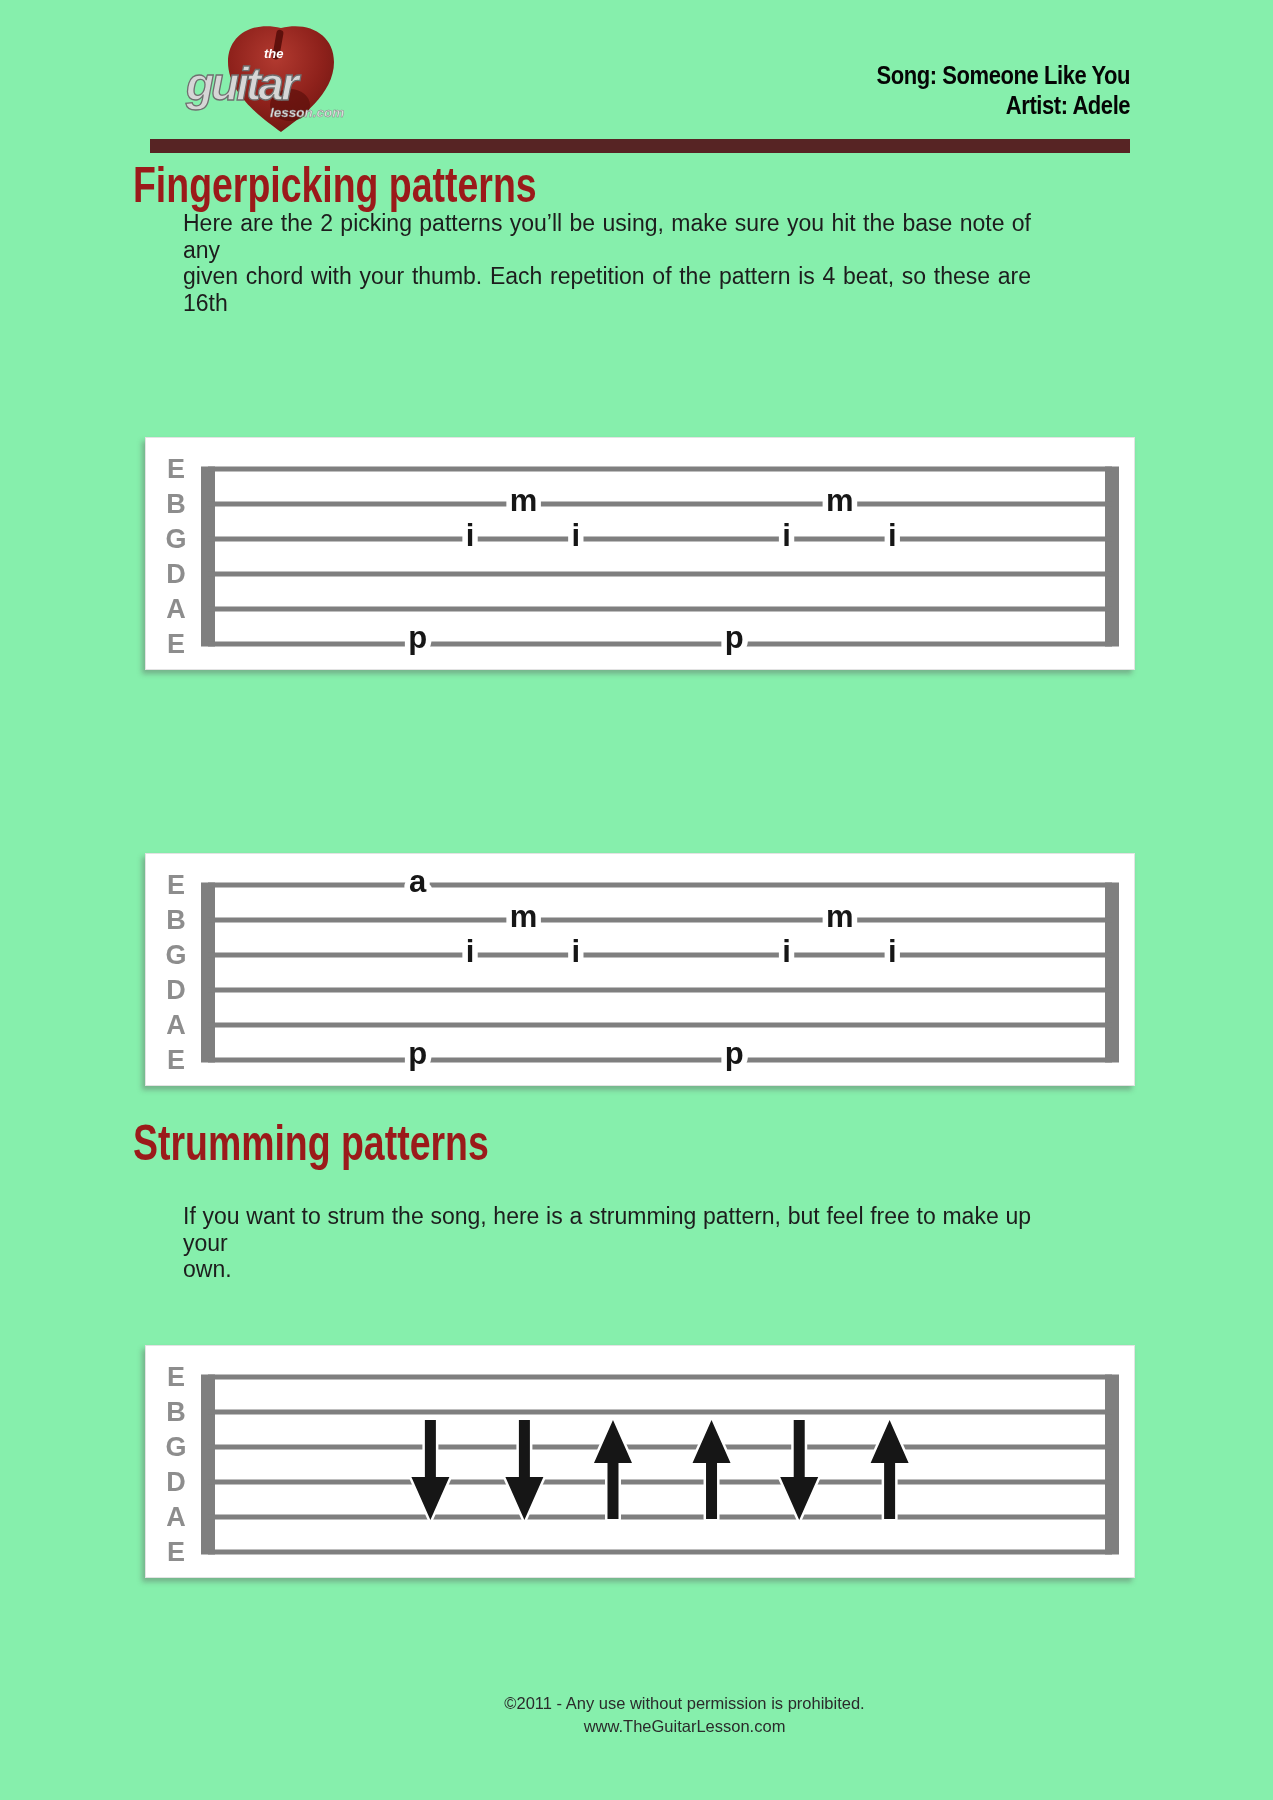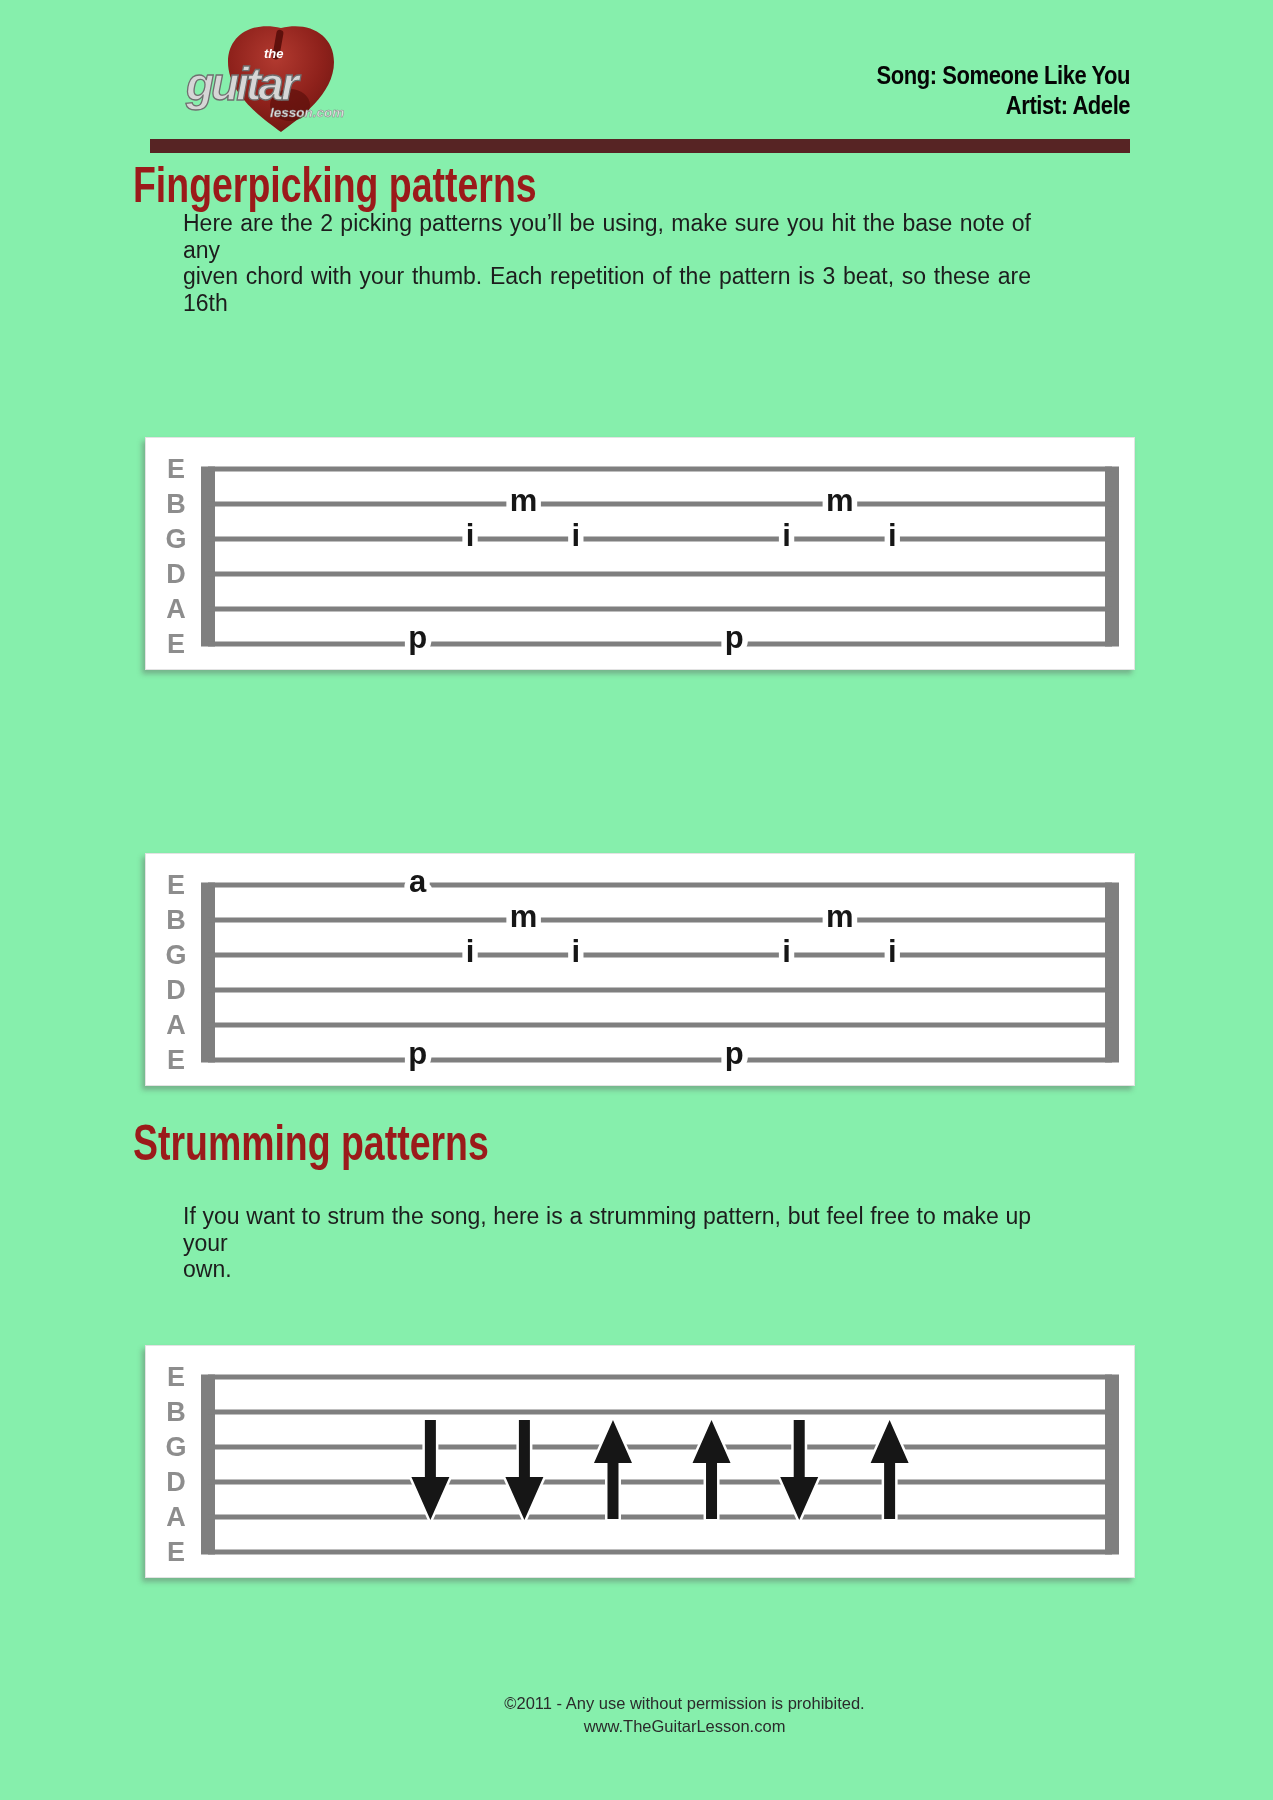--- a/index.html
+++ b/index.html
@@ -74,21 +74,21 @@
     <div>Song: Someone Like You</div>
     <div>Artist: Adele</div>
   </div>
 
   <div class="header-rule"></div>
 
   <h1 class="section-heading" style="top:160px;">Fingerpicking patterns</h1>
 
   <div class="para" style="top:210px;">
     <div class="pline">Here are the 2 picking patterns you’ll be using, make sure you hit the base note of any</div>
-    <div class="pline">given chord with your thumb. Each repetition of the pattern is 3 beat, so these are 16th</div>
+    <div class="pline">given chord with your thumb. Each repetition of the pattern is 4 beat, so these are 16th</div>
   </div>
 
   <div class="tab-box" style="top:437px;">
     <svg viewBox="0 0 988 231">
         <text x="30" y="40" text-anchor="middle" font-size="27" font-weight="700" fill="#8d8d8d">E</text>
         <text x="30" y="75" text-anchor="middle" font-size="27" font-weight="700" fill="#8d8d8d">B</text>
         <text x="30" y="110" text-anchor="middle" font-size="27" font-weight="700" fill="#8d8d8d">G</text>
         <text x="30" y="145" text-anchor="middle" font-size="27" font-weight="700" fill="#8d8d8d">D</text>
         <text x="30" y="180" text-anchor="middle" font-size="27" font-weight="700" fill="#8d8d8d">A</text>
         <text x="30" y="215" text-anchor="middle" font-size="27" font-weight="700" fill="#8d8d8d">E</text>

